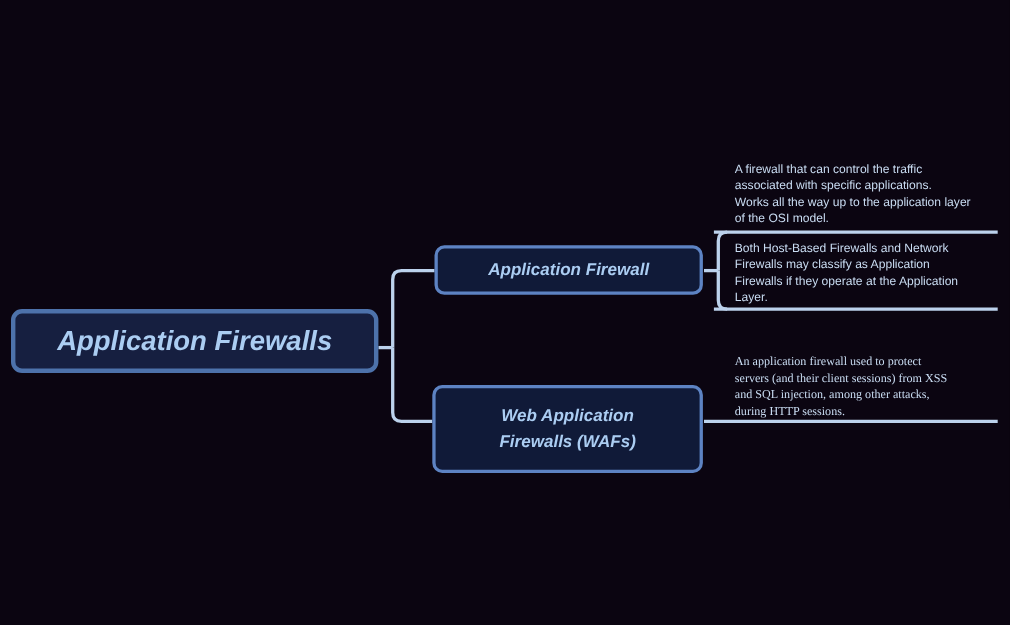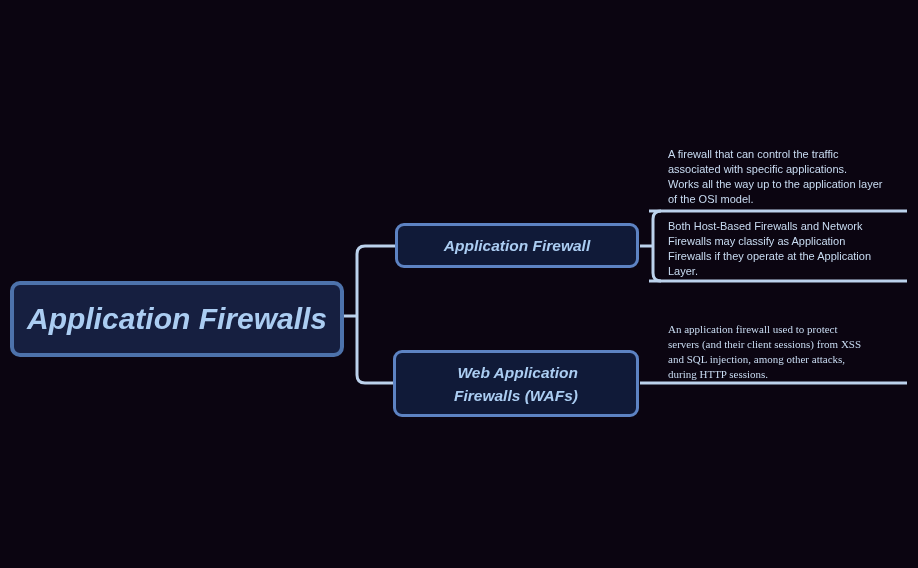--- a/index.html
+++ b/index.html
@@ -13,34 +13,34 @@
     --note-text:#c9dcf2;
   }
   *{margin:0;padding:0;box-sizing:border-box;}
   html,body{width:918px;height:568px;overflow:hidden;}
   body{background:var(--background);font-family:"Liberation Sans",sans-serif;}
   .canvas{position:relative;width:918px;height:568px;background:var(--background);}
   svg.links{position:absolute;left:0;top:0;width:918px;height:568px;}
   svg.links path{stroke:var(--line);stroke-width:3;fill:none;}
   .node{
     position:absolute;display:flex;align-items:center;justify-content:center;
-    text-align:right;color:var(--node-text);
+    text-align:center;color:var(--node-text);
     font-weight:bold;font-style:italic;
   }
   .node-root{
-    left:10px;top:281px;width:334px;height:76px;
+    left:10px;top:281px;width:334px;height:58px;
     background:var(--root-fill);border:4px solid var(--root-border);border-radius:10px;
-    font-size:30px;
+    font-size:25px;
   }
   .node-child{
     background:var(--child-fill);border:3px solid var(--child-border);border-radius:9px;
     font-size:15.5px;line-height:23px;
   }
   .node-af{left:395px;top:223px;width:244px;height:45px;}
-  .node-waf{left:393px;top:350px;width:246px;height:67px;}
+  .node-waf{left:393px;top:350px;width:246px;height:80px;}
   .node-label{white-space:pre-line;}
   .note{
     position:absolute;left:668px;width:245px;
     color:var(--note-text);font-size:11px;line-height:15px;
     white-space:pre-line;
   }
   .note-1{top:147px;}
   .note-2{top:219px;}
   .note-3{top:322px;font-family:Liberation Serif, serif;}
 </style>

